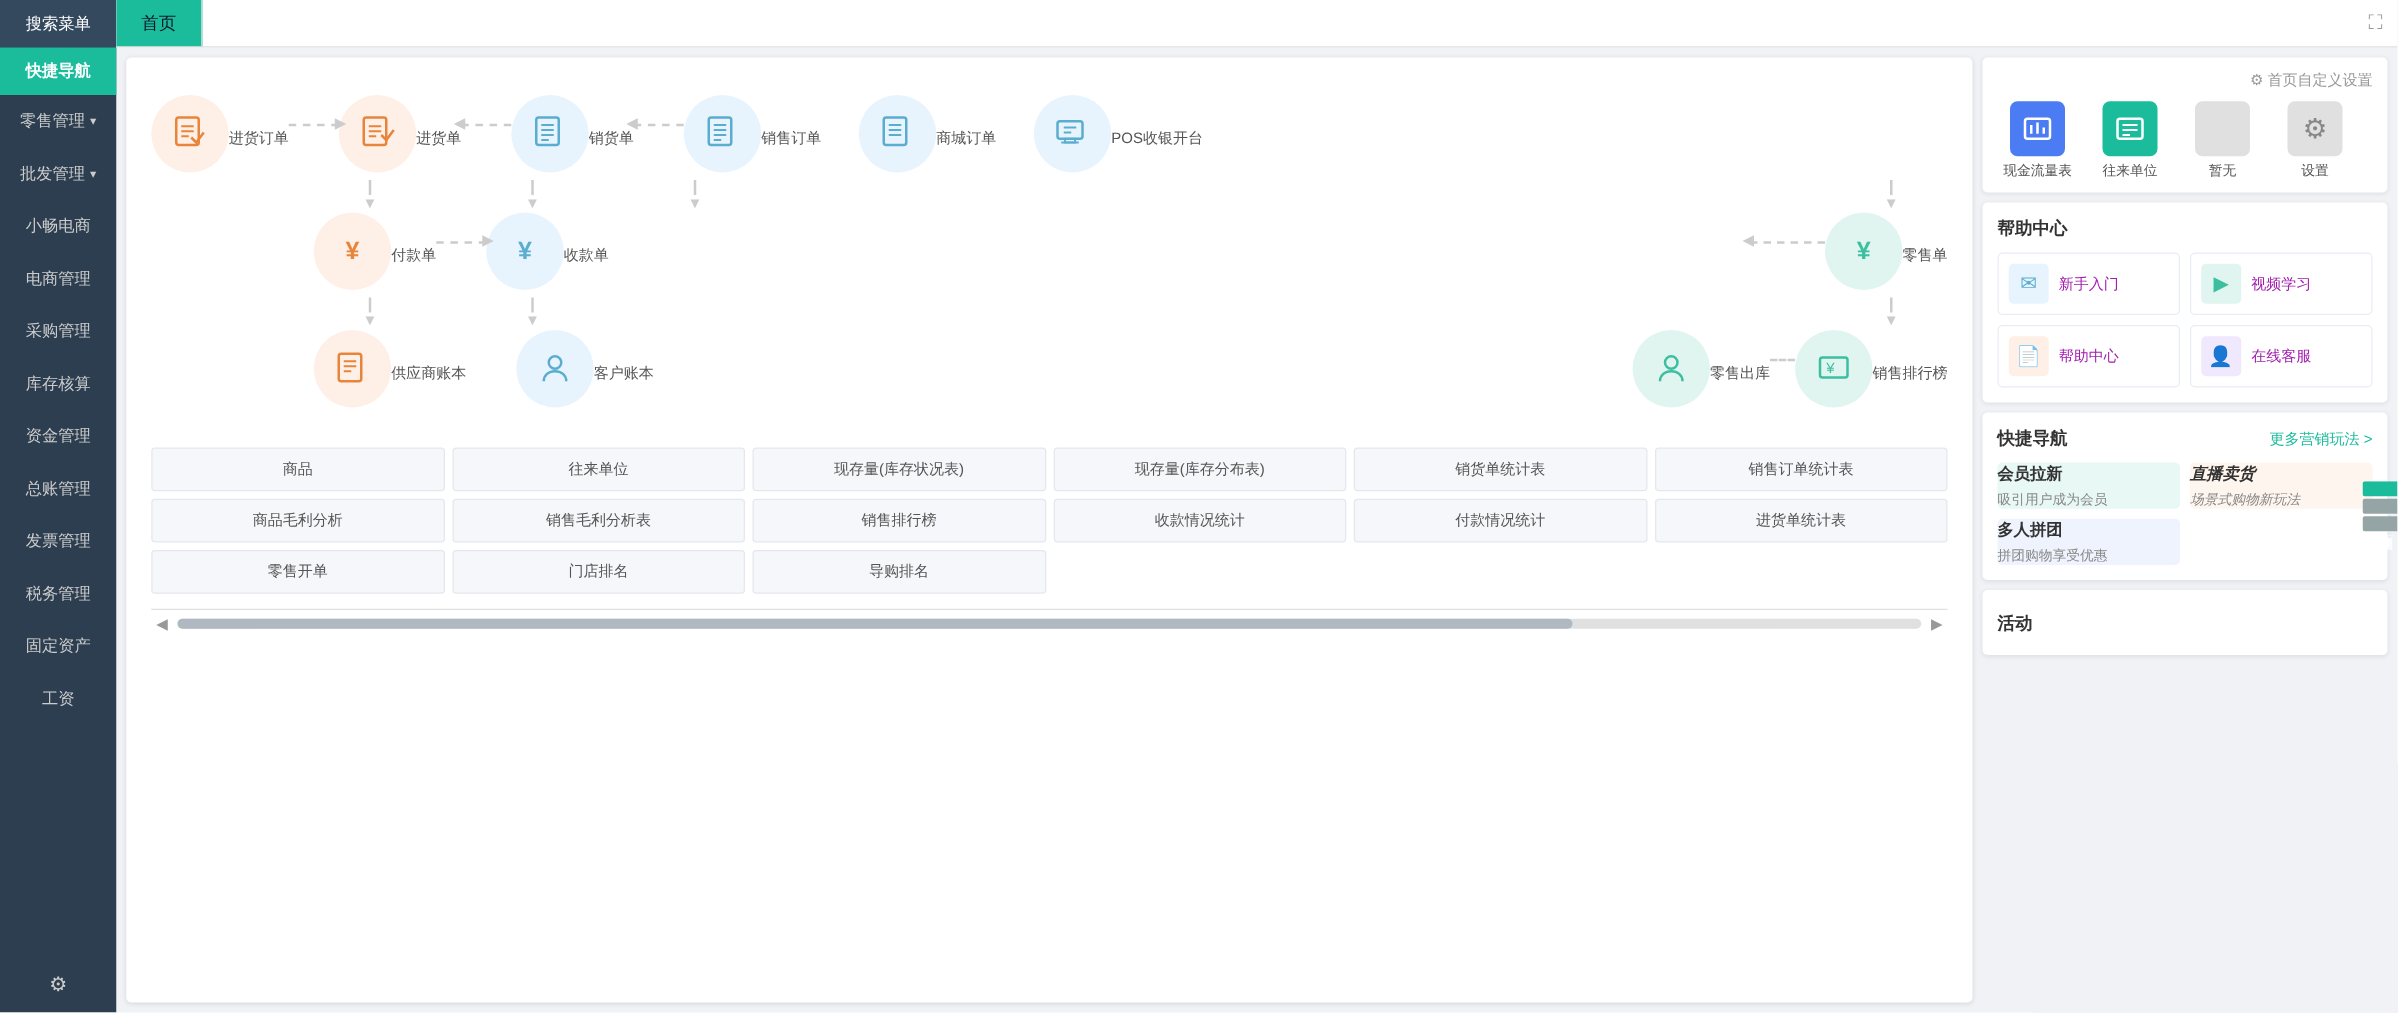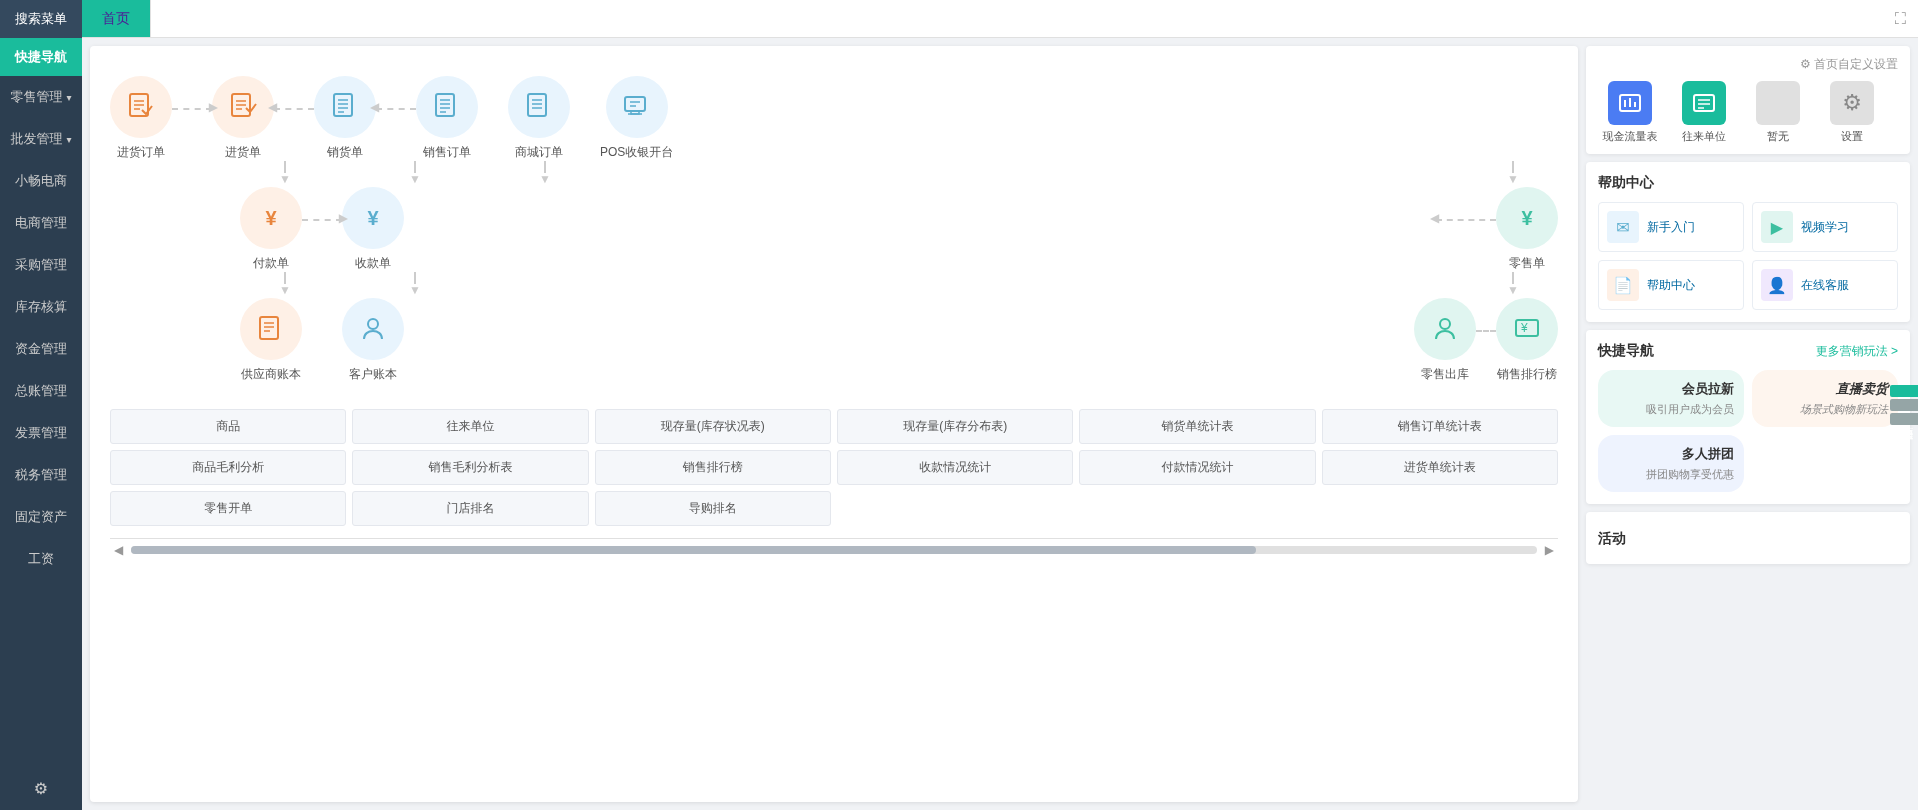--- a/index.html
+++ b/index.html
@@ -1,20 +1,20 @@
 <!DOCTYPE html>
 <html><head>
   <meta charset="utf-8">
   <style>
     * { margin: 0; padding: 0; box-sizing: border-box; }
     body { font-family: 'Microsoft YaHei', Arial, sans-serif; font-size: 13px; background: #f0f2f5; display: flex; height: 810px; overflow: hidden; }
 
     
     .sidebar {
-      width: 82px;
+      width: 93px;
       background: #2c3e50;
       display: flex;
       flex-direction: column;
       height: 100%;
       flex-shrink: 0;
     }
     .sidebar-search {
       background: #34495e;
       color: #fff;
       padding: 10px;
@@ -73,21 +73,21 @@
       padding: 0 20px;
       height: 100%;
       display: flex;
       align-items: center;
       font-size: 14px;
       cursor: pointer;
       border-right: 1px solid #e0e0e0;
     }
     .tab-item.active {
       background: #1abc9c;
-      color: #4c1d95;
+      color: #0f172a;
     }
     .tab-spacer { flex: 1; }
     .expand-btn {
       padding: 0 12px;
       font-size: 16px;
       color: #999;
       cursor: pointer;
     }
 
     
@@ -128,21 +128,21 @@
     .node-circle.teal { background: #e0f5f0; color: #3cbfa0; }
 
     .node-label {
       font-size: 12px;
       color: #555;
       text-align: center;
     }
 
     .node-with-arrow {
       display: flex;
-      flex-direction: column;
+      flex-direction: row;
       align-items: center;
     }
 
     
     .common-section {
       margin-top: 16px;
     }
     .common-title {
       font-size: 13px;
       color: #333;
@@ -284,21 +284,21 @@
       align-items: center;
       justify-content: center;
       font-size: 16px;
       flex-shrink: 0;
     }
     .help-icon-box.green { background: #e0f5f0; color: #3cbfa0; }
     .help-icon-box.orange { background: #fef0e6; color: #e8853d; }
     .help-icon-box.purple { background: #f0e8fd; color: #9b59b6; }
     .help-item-label {
       font-size: 12px;
-      color: #0369a1;
+      color: #a21caf;
     }
 
     
     .marketing-card {
       background: #fff;
       border-radius: 4px;
       padding: 12px;
       box-shadow: 0 1px 4px rgba(0,0,0,0.08);
     }
     .marketing-header {
@@ -317,24 +317,23 @@
       color: #1abc9c;
       cursor: pointer;
     }
     .marketing-grid {
       display: grid;
       grid-template-columns: 1fr 1fr;
       gap: 8px;
     }
     .marketing-item {
       background: #f0f9ff;
-      border-radius: 16px;
-      padding: 10px;
-      cursor: pointer;
-      text-align: right;
+      border-radius: 4px;
+      padding: 0;
+      cursor: pointer;
     }
     .marketing-item-title {
       font-size: 13px;
       font-weight: bold;
       color: #333;
       margin-bottom: 4px;
     }
     .marketing-item-desc {
       font-size: 11px;
       color: #888;

